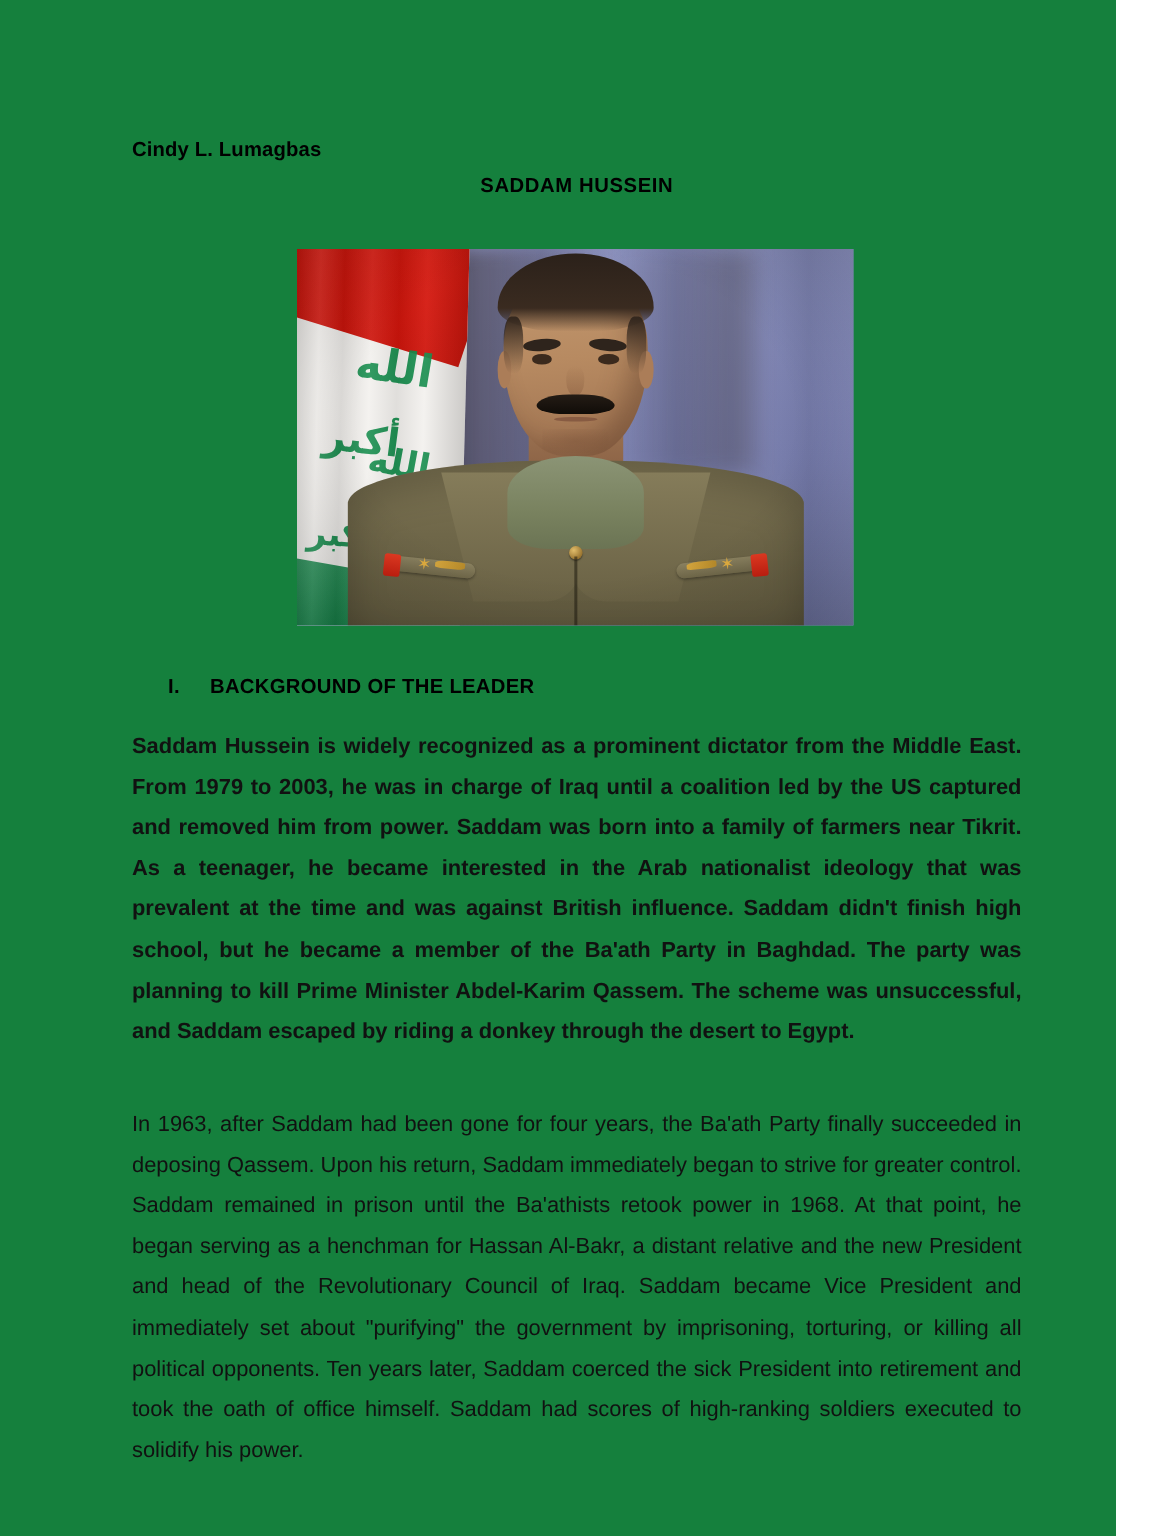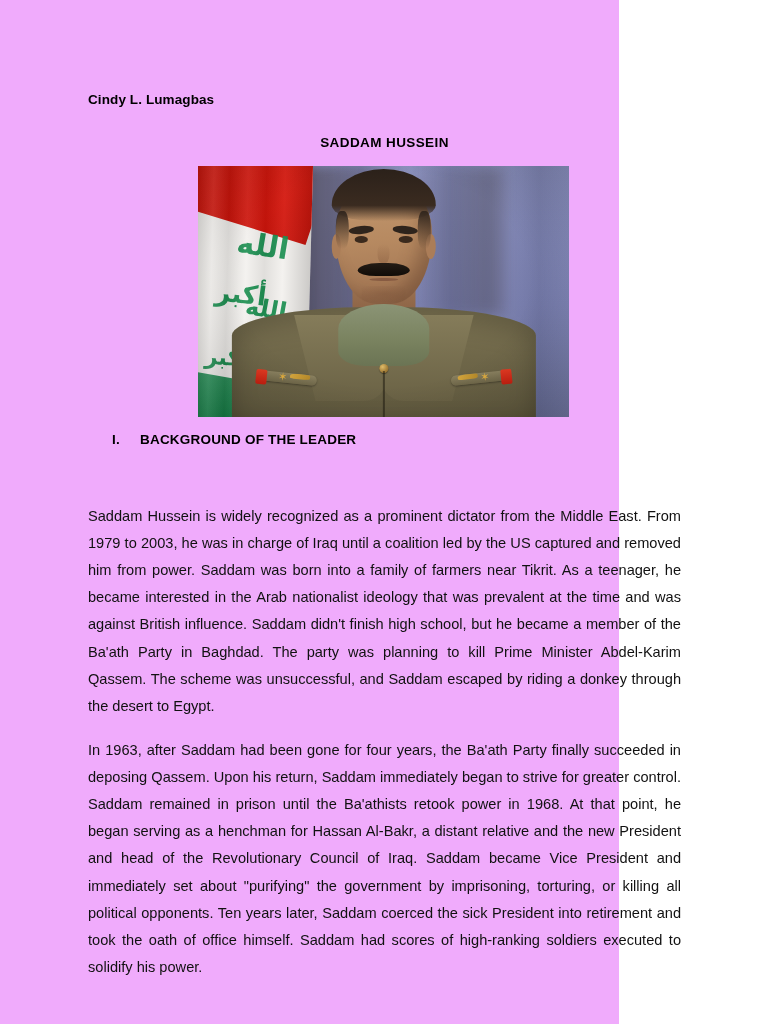--- a/index.html
+++ b/index.html
@@ -11,37 +11,37 @@
   body {
     width: 768px;
     height: 1024px;
     overflow: hidden;
     font-family: "Liberation Sans", sans-serif;
     color: #000000;
     -webkit-font-smoothing: antialiased;
   }
   .page {
     position: relative;
-    width: 619px;
+    width: 744px;
     height: 1024px;
-    background: #f0abfc;
+    background: #15803d;
     box-sizing: border-box;
   }
   .author {
     position: absolute;
     left: 88px;
     top: 92px;
     font-size: 13.5px;
     font-weight: bold;
     letter-spacing: 0.1px;
   }
   .doc-title {
     position: absolute;
     left: 88px;
-    top: 135px;
+    top: 116px;
     width: 593px;
     text-align: center;
     font-size: 13.5px;
     font-weight: bold;
     letter-spacing: 0.4px;
   }
 
   
   .photo-wrap {
     position: absolute;
@@ -379,40 +379,40 @@
     position: absolute;
     inset: 0;
     pointer-events: none;
     background: radial-gradient(ellipse at 50% 45%, rgba(0,0,0,0) 55%, rgba(0,0,0,0.16) 100%);
   }
 
   
   .section-heading {
     position: absolute;
     left: 112px;
-    top: 432px;
+    top: 450px;
     font-size: 13.5px;
     font-weight: bold;
     letter-spacing: 0.2px;
   }
   .section-heading .numeral {
     display: inline-block;
     width: 28px;
   }
   .body-block {
     position: absolute;
     left: 88px;
     width: 593px;
     font-size: 14.6px;
     line-height: 27.2px;
     text-align: justify;
     text-justify: inter-word;
     color: #111111;
   }
-  #para-1 { top: 488px; }
+  #para-1 { top: 470px; font-weight: bold; }
   #para-2 { top: 722px; }
 </style>
 </head>
 <body>
 
 <div class="page">
 
   <div class="author">Cindy L. Lumagbas</div>
 
   <div class="doc-title">SADDAM HUSSEIN</div>

